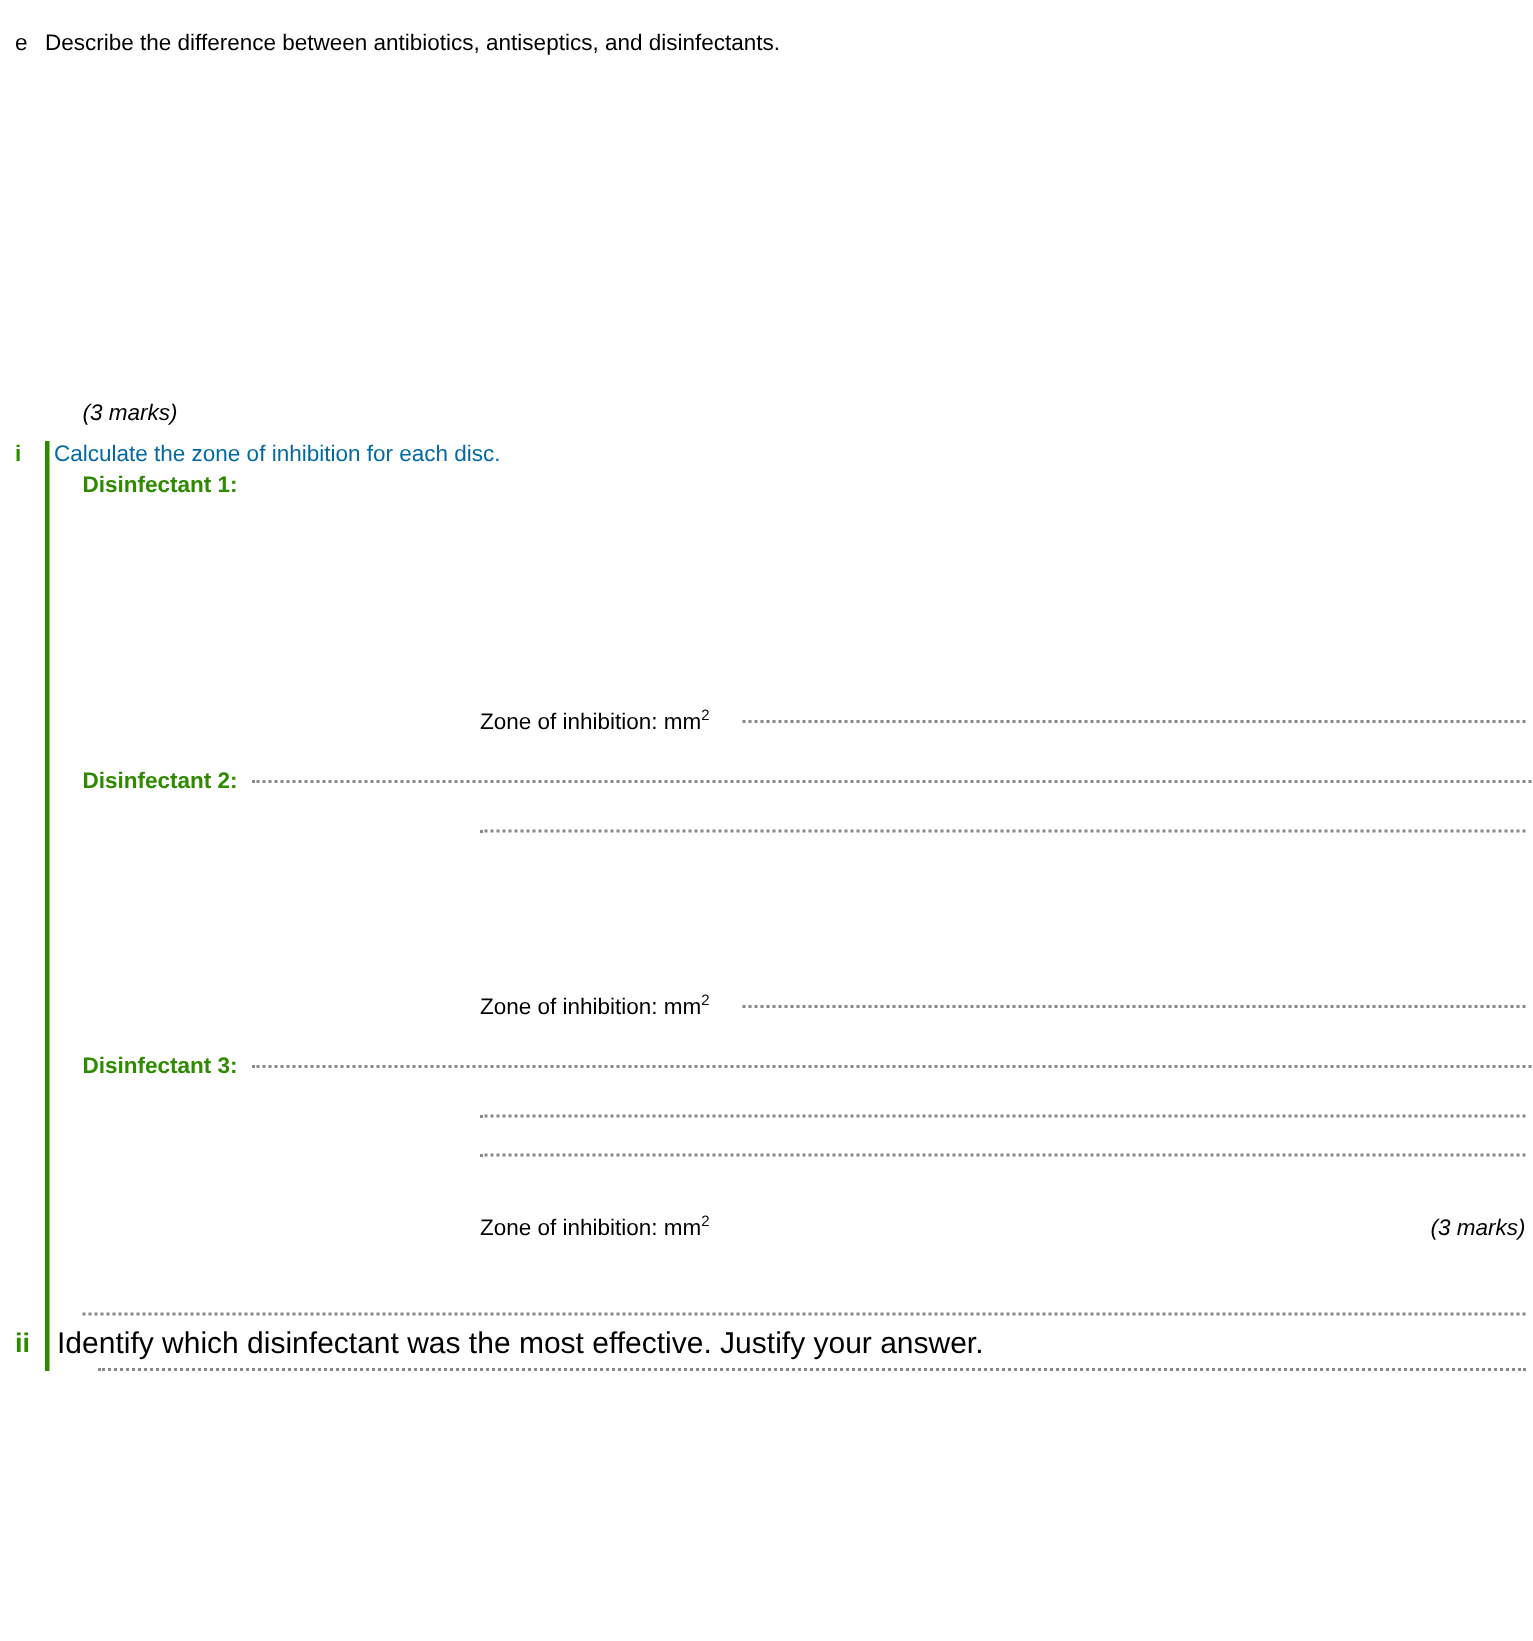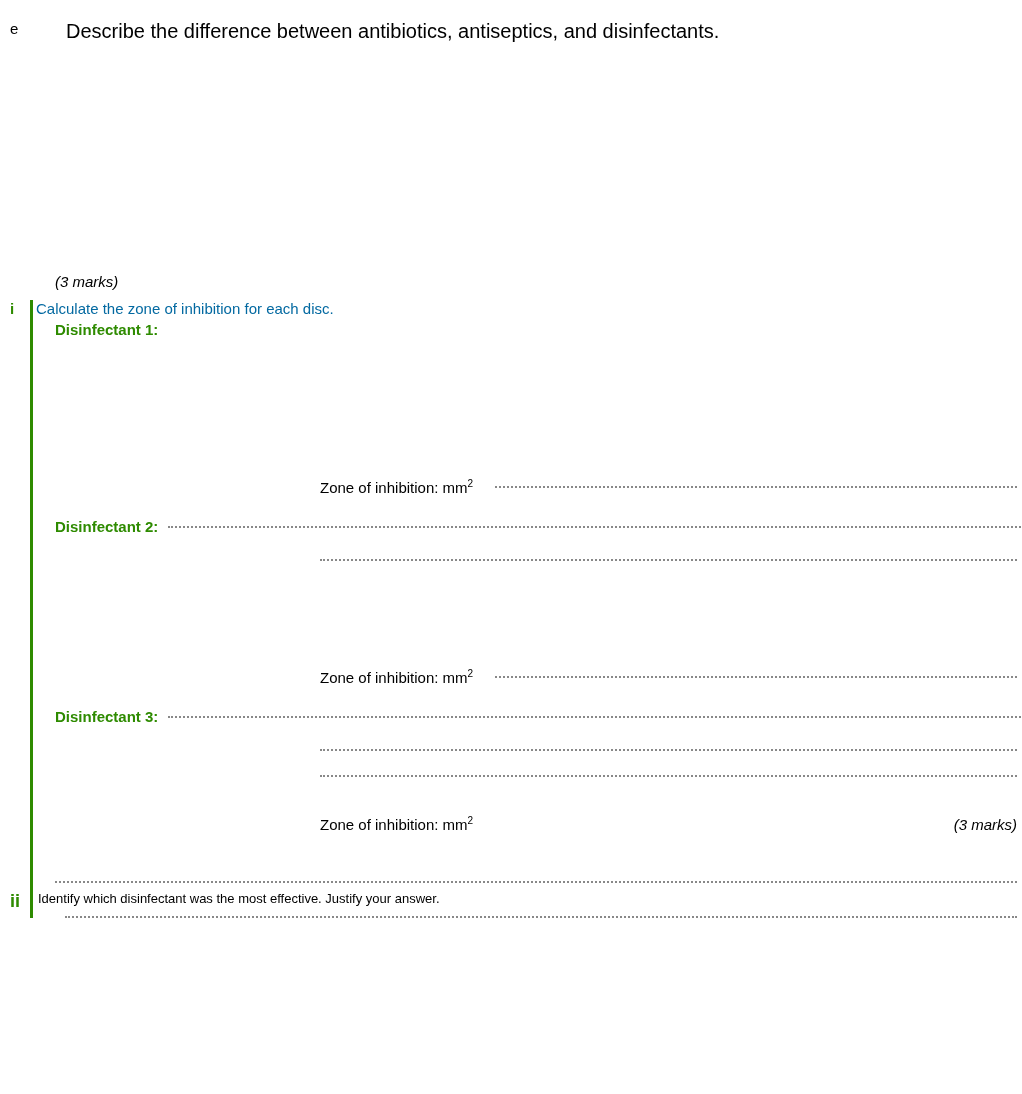--- a/index.html
+++ b/index.html
@@ -35,24 +35,23 @@
     }
 
     .question-e-label {
       font-size: 15px;
       min-width: 14px;
       color: #000;
       flex-shrink: 0;
     }
 
     .question-e-text {
-      font-size: 20px;
+      font-size: 15px;
       color: #000;
       flex: 1;
-      margin-left: 36px;
     }
 
     .marks-line {
       padding: 90px 0 10px 55px;
       font-style: italic;
       font-size: 15px;
     }
 
     .question-i-header {
       display: flex;
@@ -157,21 +156,21 @@
     }
 
     .question-ii-number {
       color: #2e8b00;
       font-weight: bold;
       font-size: 18px;
       min-width: 22px;
     }
 
     .question-ii-text {
-      font-size: 13px;
+      font-size: 20px;
       color: #000;
     }
 
     .ii-dots-row {
       display: flex;
       align-items: center;
       padding-left: 55px;
       padding-right: 5px;
       margin-top: 4px;
     }

